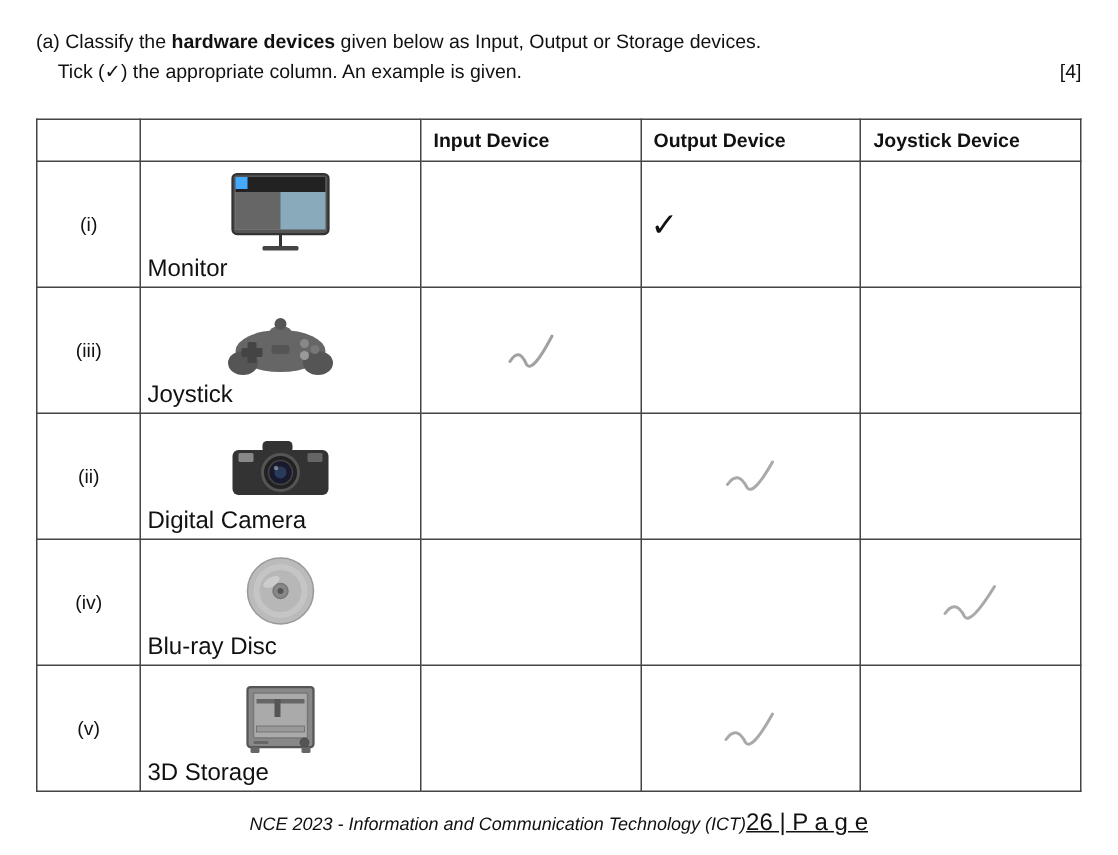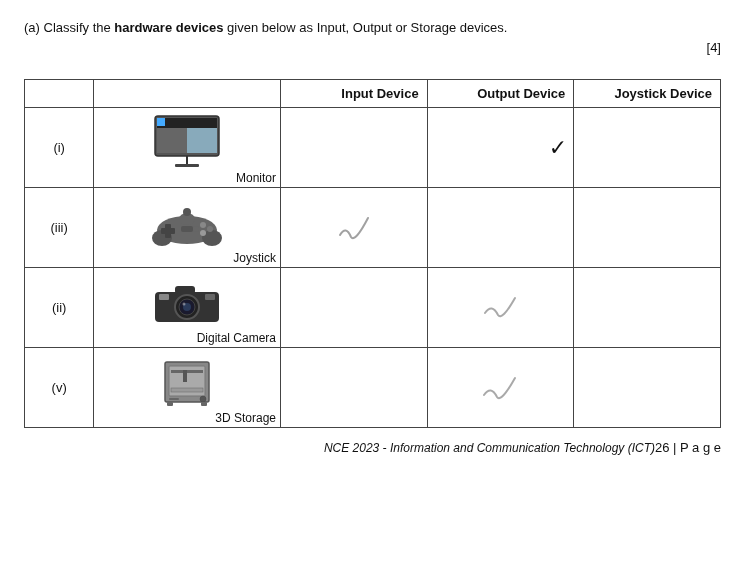--- a/index.html
+++ b/index.html
@@ -20,80 +20,81 @@
       float: right;
       font-size: 13px;
     }
     table {
       border-collapse: collapse;
       width: 100%;
       margin-bottom: 12px;
     }
     td, th {
       border: 1.5px solid #444;
-      text-align: right;
+      text-align: left;
       vertical-align: middle;
       padding: 4px 6px;
     }
     th {
       font-weight: bold;
       font-size: 13px;
       background: #fff;
       padding: 6px 8px;
     }
     .row-label {
       font-size: 13px;
       width: 52px;
       text-align: center;
     }
     .device-cell {
       width: 140px;
       padding: 6px 4px 2px 4px;
     }
     .device-name {
-      font-size: 12px;
+      font-size: 16px;
       margin-top: 2px;
       display: block;
     }
     .check-cell {
       width: 110px;
       height: 64px;
       font-size: 22px;
       position: relative;
     }
     .checkmark {
       font-size: 22px;
       color: #111;
     }
     
     .device-icon {
       display: block;
       margin: 0 auto 2px auto;
     }
     .footer {
       display: flex;
-      justify-content: flex-end;
+      justify-content: center;
       align-items: center;
       font-size: 12px;
       font-style: italic;
       margin-top: 6px;
       color: #111;
     }
     .footer-page {
       font-style: normal;
-      font-size: 13px;
+      font-size: 16px;
+      text-decoration: underline;
     }
   </style>
 </head>
 <body>
 
 <div class="question-header">
   <span>(a)</span>
   <span>Classify the </span><strong>hardware devices</strong><span> given below as Input, Output or Storage devices.</span><br>
-  &nbsp;&nbsp;&nbsp;&nbsp;
+  &nbsp;&nbsp;&nbsp;&nbsp;<span>Tick (✓) the appropriate column. An example is given.</span>
   <span class="mark">[4]</span>
 </div>
 
 <table>
   <thead>
     <tr>
       <th></th>
       <th></th>
       <th>Input Device</th>
       <th>Output Device</th>
@@ -183,20 +184,43 @@
       <td class="check-cell"></td>
       <td class="check-cell">
 
         <svg width="40" height="30" viewBox="0 0 40 30" style="margin:auto;display:block;opacity:0.5">
           <path d="M5 20 Q12 10 18 22 Q22 28 35 5" stroke="#555" stroke-width="2" fill="none" stroke-linecap="round"></path>
         </svg>
       </td>
       <td class="check-cell"></td>
     </tr>
 
+    <tr>
+      <td class="row-label">(iv)</td>
+      <td class="device-cell">
+        <svg class="device-icon" width="80" height="55" viewBox="0 0 80 55">
+
+          <circle cx="40" cy="28" r="22" fill="#bbb" stroke="#999" stroke-width="1"></circle>
+          <circle cx="40" cy="28" r="18" fill="#ccc" opacity="0.6"></circle>
+          <circle cx="40" cy="28" r="14" fill="#aaa" opacity="0.5"></circle>
+          <circle cx="40" cy="28" r="5" fill="#888" stroke="#777" stroke-width="1"></circle>
+          <circle cx="40" cy="28" r="2" fill="#555"></circle>
+
+          <ellipse cx="34" cy="22" rx="6" ry="3" fill="#fff" opacity="0.3" transform="rotate(-30 34 22)"></ellipse>
+        </svg>
+        <span class="device-name">Blu-ray Disc</span>
+      </td>
+      <td class="check-cell"></td>
+      <td class="check-cell"></td>
+      <td class="check-cell">
+        <svg width="44" height="34" viewBox="0 0 44 34" style="margin:auto;display:block;opacity:0.5">
+          <path d="M5 24 Q12 14 18 26 Q22 32 38 6" stroke="#555" stroke-width="2" fill="none" stroke-linecap="round"></path>
+        </svg>
+      </td>
+    </tr>
 
     <tr>
       <td class="row-label">(v)</td>
       <td class="device-cell">
         <svg class="device-icon" width="80" height="55" viewBox="0 0 80 55">
 
           <rect x="18" y="8" width="44" height="40" rx="2" fill="#888" stroke="#555" stroke-width="1.5"></rect>
 
           <rect x="22" y="12" width="36" height="30" rx="1" fill="#aaa" stroke="#777" stroke-width="1"></rect>
 

